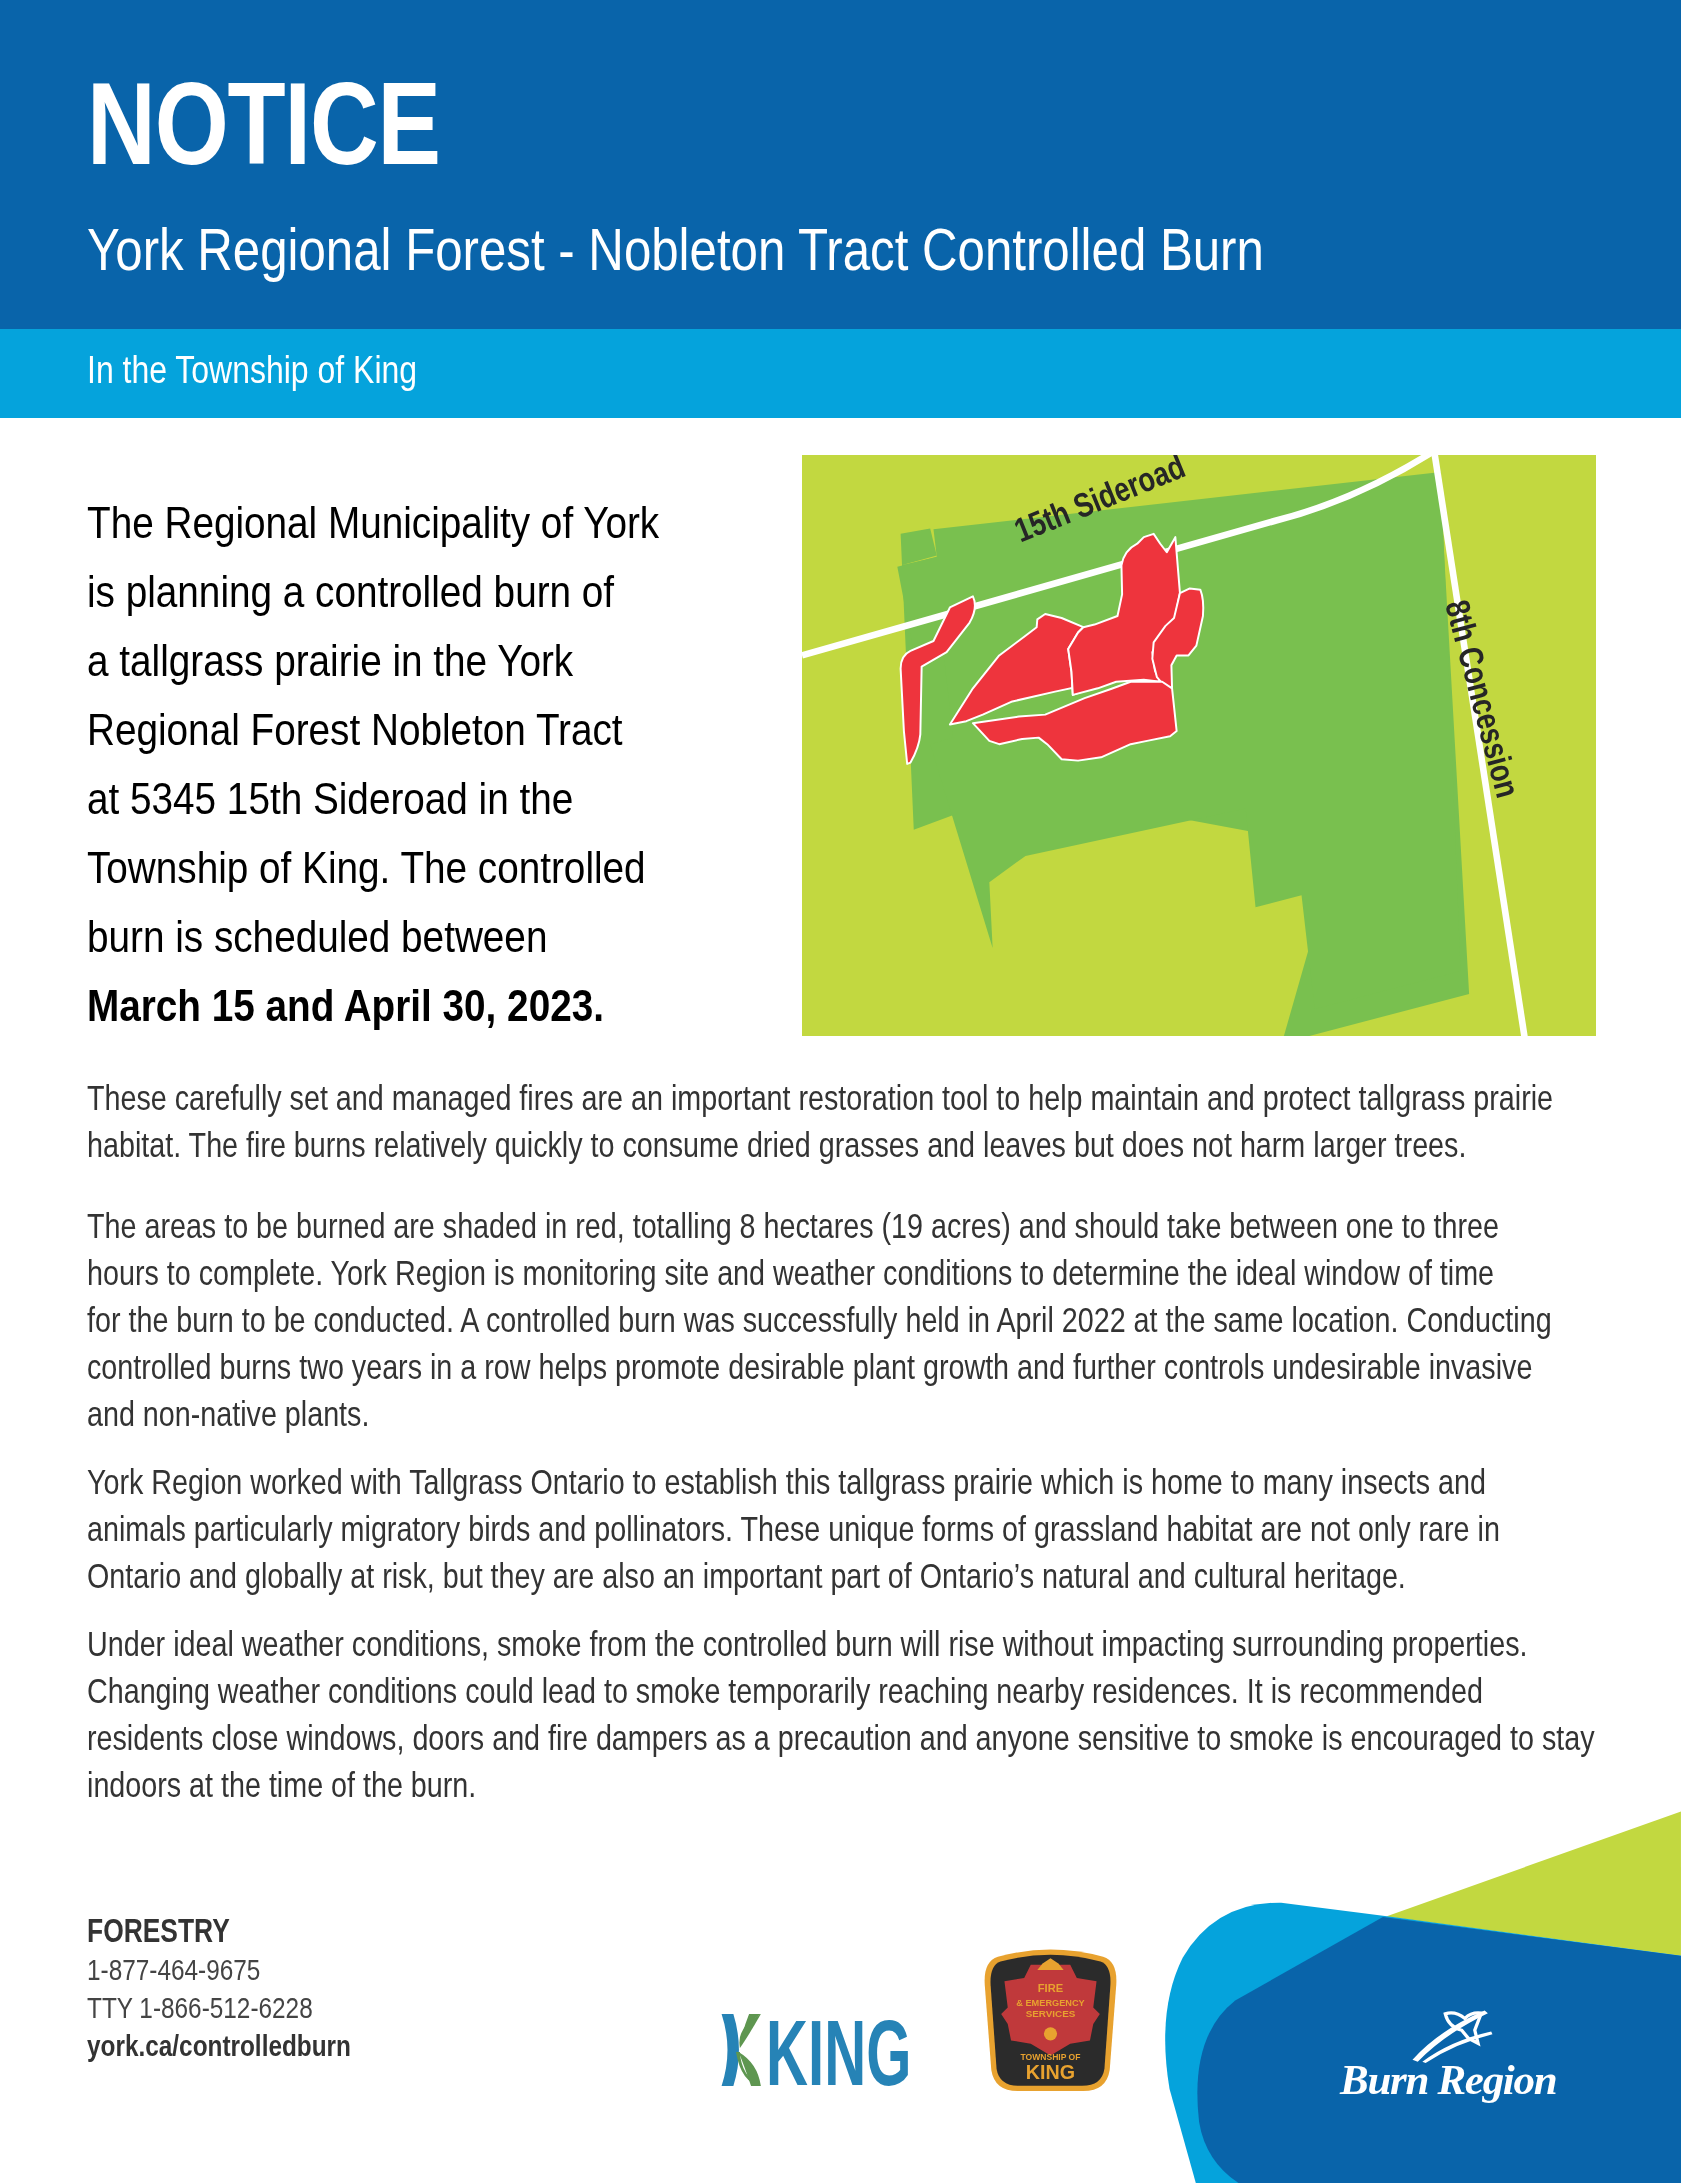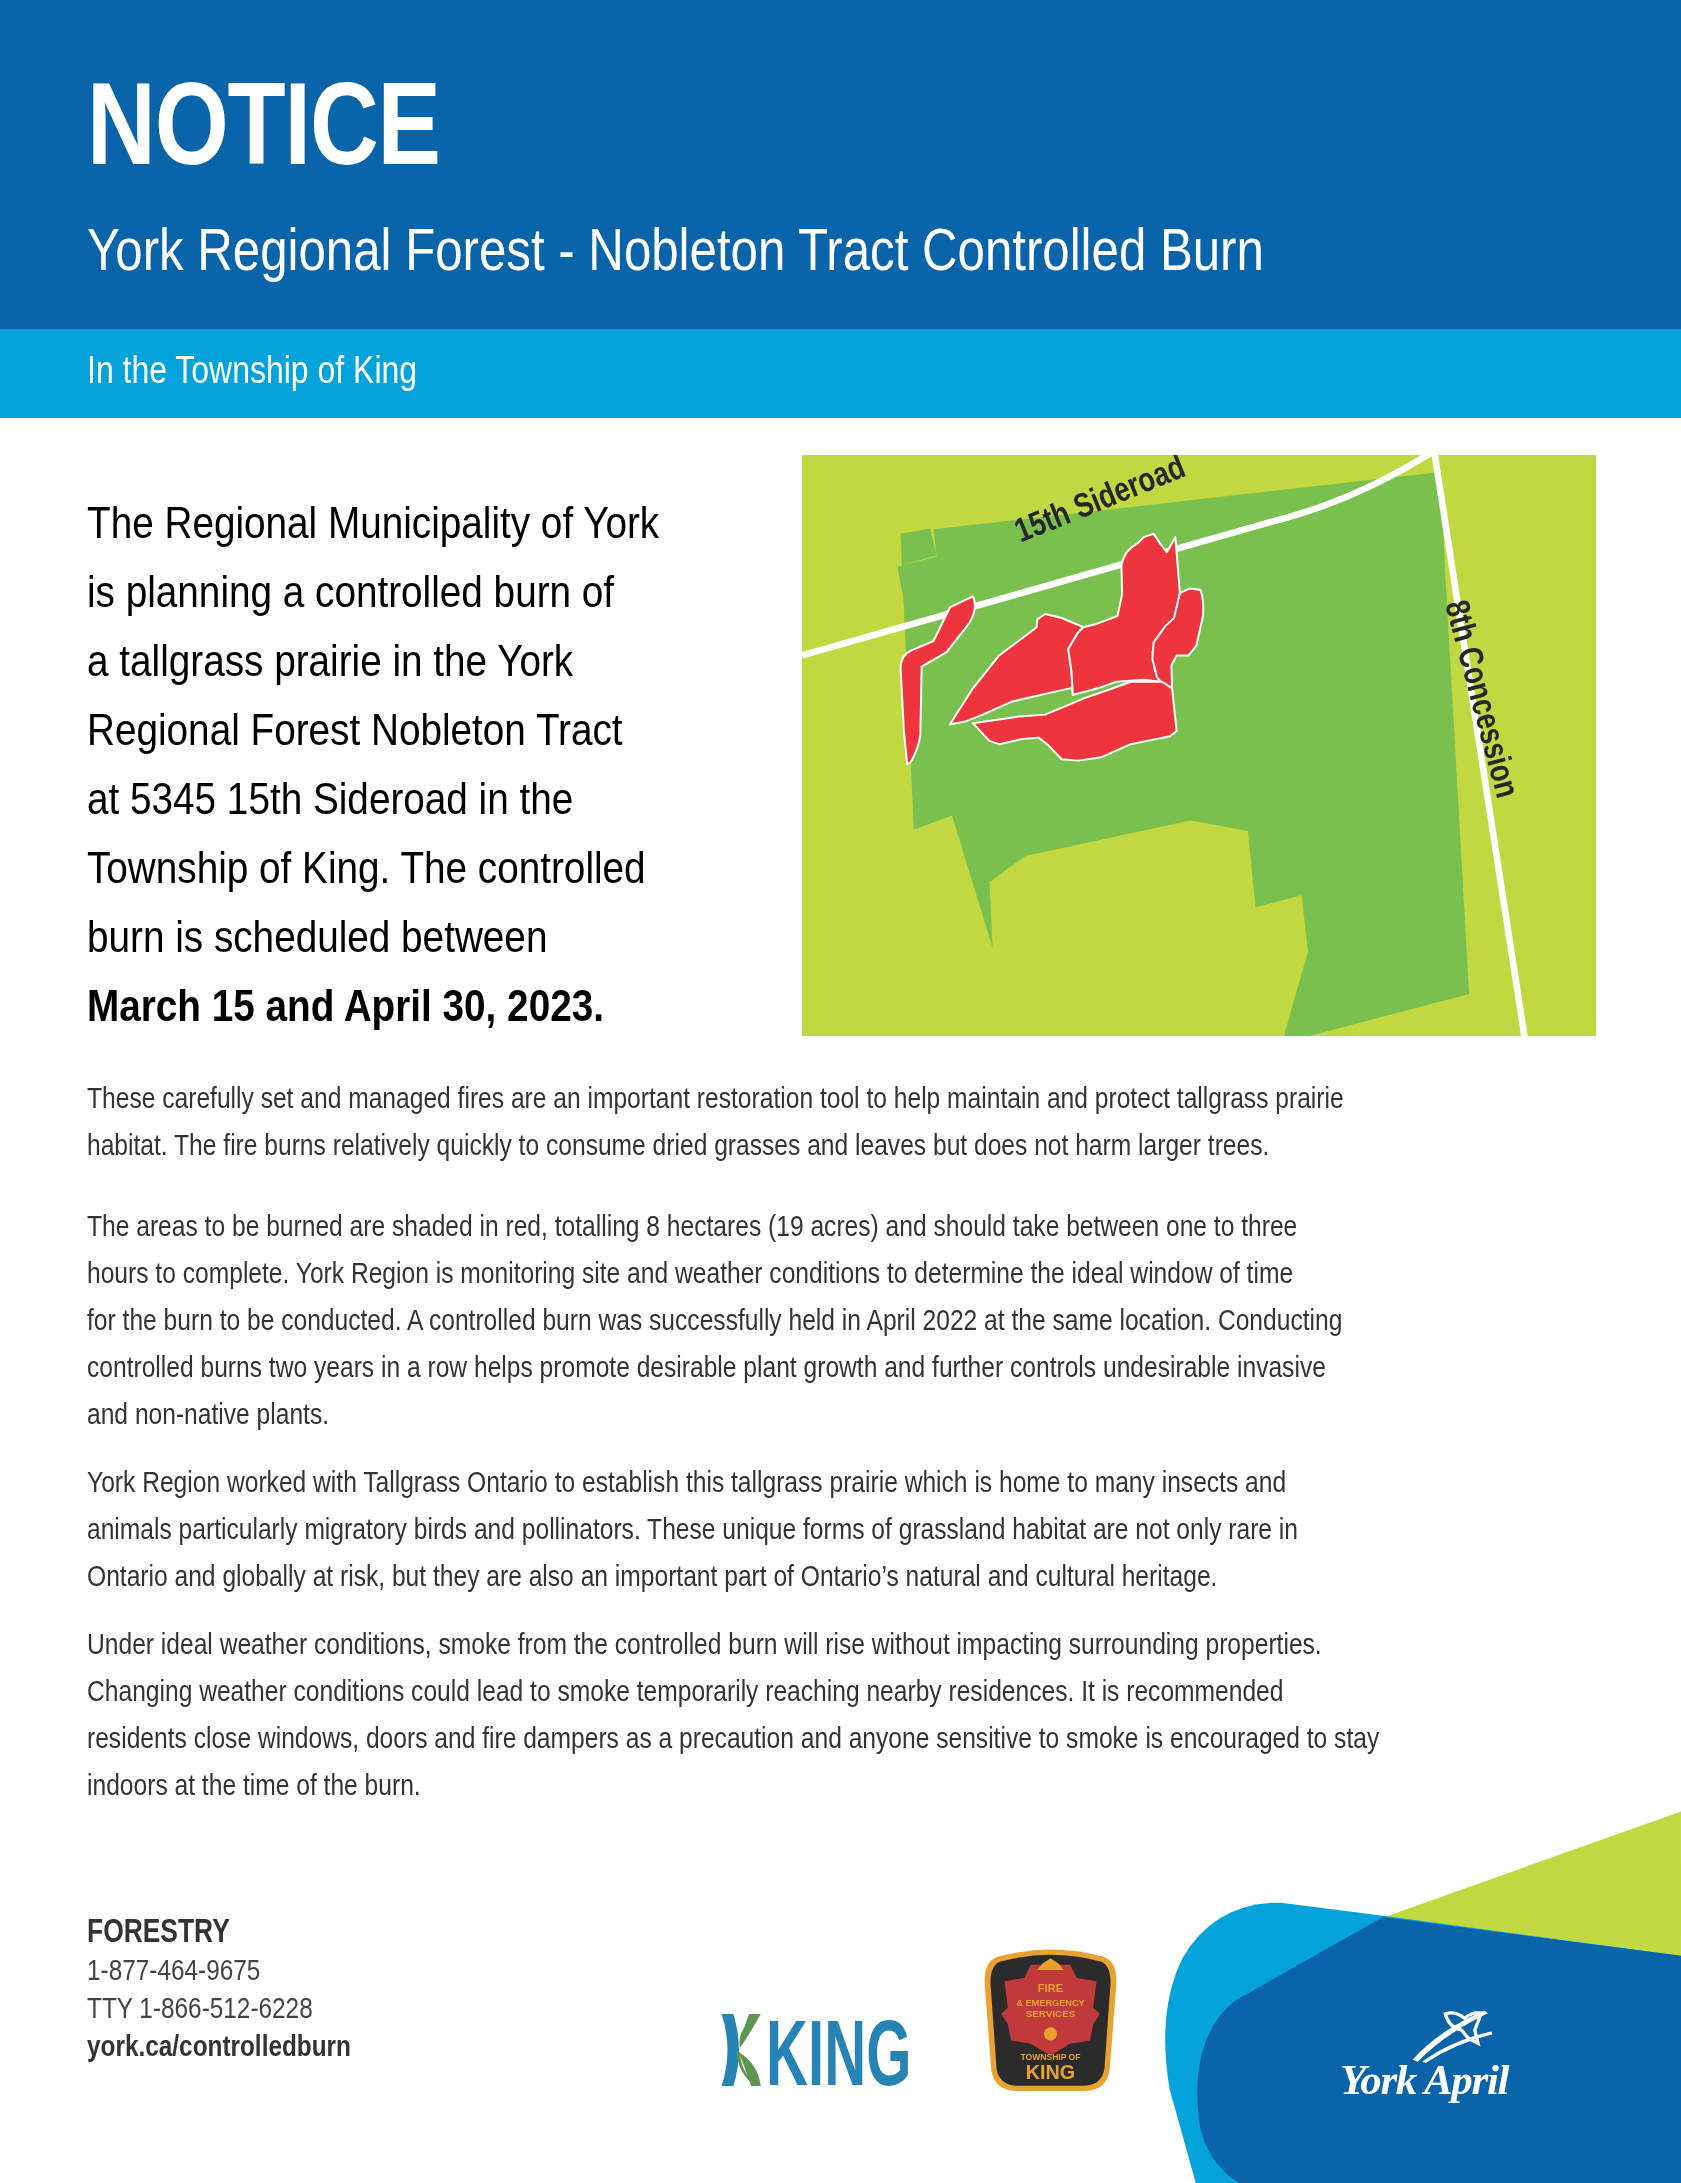--- a/index.html
+++ b/index.html
@@ -26,21 +26,21 @@
   .legend { position: absolute; left: 55px; top: 384px; width: 292px; height: 152px; background: #F5F7F9; border: 2px solid #9EA3A8; border-radius: 9.2px; }
   .legend-title { position: absolute; left: 0; top: 12px; width: 100%; text-align: center; font-weight: 700; font-size: 29px; color: #333333; transform: scaleX(0.82); }
   .legend-divider { position: absolute; left: 0; top: 53px; width: 100%; height: 1.3px; background: #A9AEB3; }
   .legend-item { position: absolute; left: 32px; display: flex; align-items: center; }
   .legend-item.i1 { top: 69px; }
   .legend-item.i2 { top: 106px; }
   .legend-swatch { width: 26px; height: 26px; display: inline-block; }
   .legend-label { margin-left: 20px; font-size: 24px; color: #2e2e2e; white-space: nowrap; transform: scaleX(0.84); transform-origin: left center; }
 
   .body-paras { position: absolute; left: 87px; top: 1074px; width: 1531px; }
-  .para { font-size: 30px; line-height: 47px; color: #333333; margin-bottom: 21px; }
+  .para { font-size: 35px; line-height: 47px; color: #333333; margin-bottom: 21px; }
   .para-line { display: block; white-space: nowrap; transform: scaleX(0.82); transform-origin: left top; }
   .para.gap-large { margin-bottom: 34px; }
   .para.cta { font-weight: 700; }
 
   .forestry { position: absolute; left: 87px; top: 1910px; }
   .forestry-title { font-weight: 700; font-size: 33px; color: #333333; line-height: 41px; transform: scaleX(0.8); transform-origin: left top; white-space: nowrap; }
   .forestry-line { font-size: 29px; line-height: 38px; color: #444444; white-space: nowrap; transform: scaleX(0.84); transform-origin: left top; }
   .forestry-line.link { font-weight: 700; color: #333333; }
 
   .king-logo { position: absolute; left: 721px; top: 2014px; width: 191px; height: 72px; }
@@ -150,15 +150,15 @@
   <text x="110" y="175" text-anchor="middle" font-family="Liberation Sans, sans-serif" font-weight="700" font-size="13" fill="#E8A22F">TOWNSHIP OF</text>
   <text x="110" y="203" text-anchor="middle" font-family="Liberation Sans, sans-serif" font-weight="700" font-size="30" fill="#E8A22F">KING</text>
 </svg>
 
 <div class="york-logo">
   <svg width="263" height="59" viewBox="0 0 400 90" style="position:absolute;left:0;top:0;">
     <path d="M110,85 Q150,40 220,10 L225,14 Q160,45 118,88 Z" fill="#ffffff"></path>
     <path d="M125,88 Q170,55 230,42 L232,46 Q175,60 130,90 Z" fill="#ffffff"></path>
     <path d="M160,15 Q175,10 190,22 Q200,12 215,14 L205,40 L210,60 L195,52 L185,40 Q165,35 160,15 Z" fill="none" stroke="#ffffff" stroke-width="5"></path>
   </svg>
-  <div class="york-wordmark">York April</div>
+  <div class="york-wordmark">Burn Region</div>
 </div>
 
 
 </body></html>

